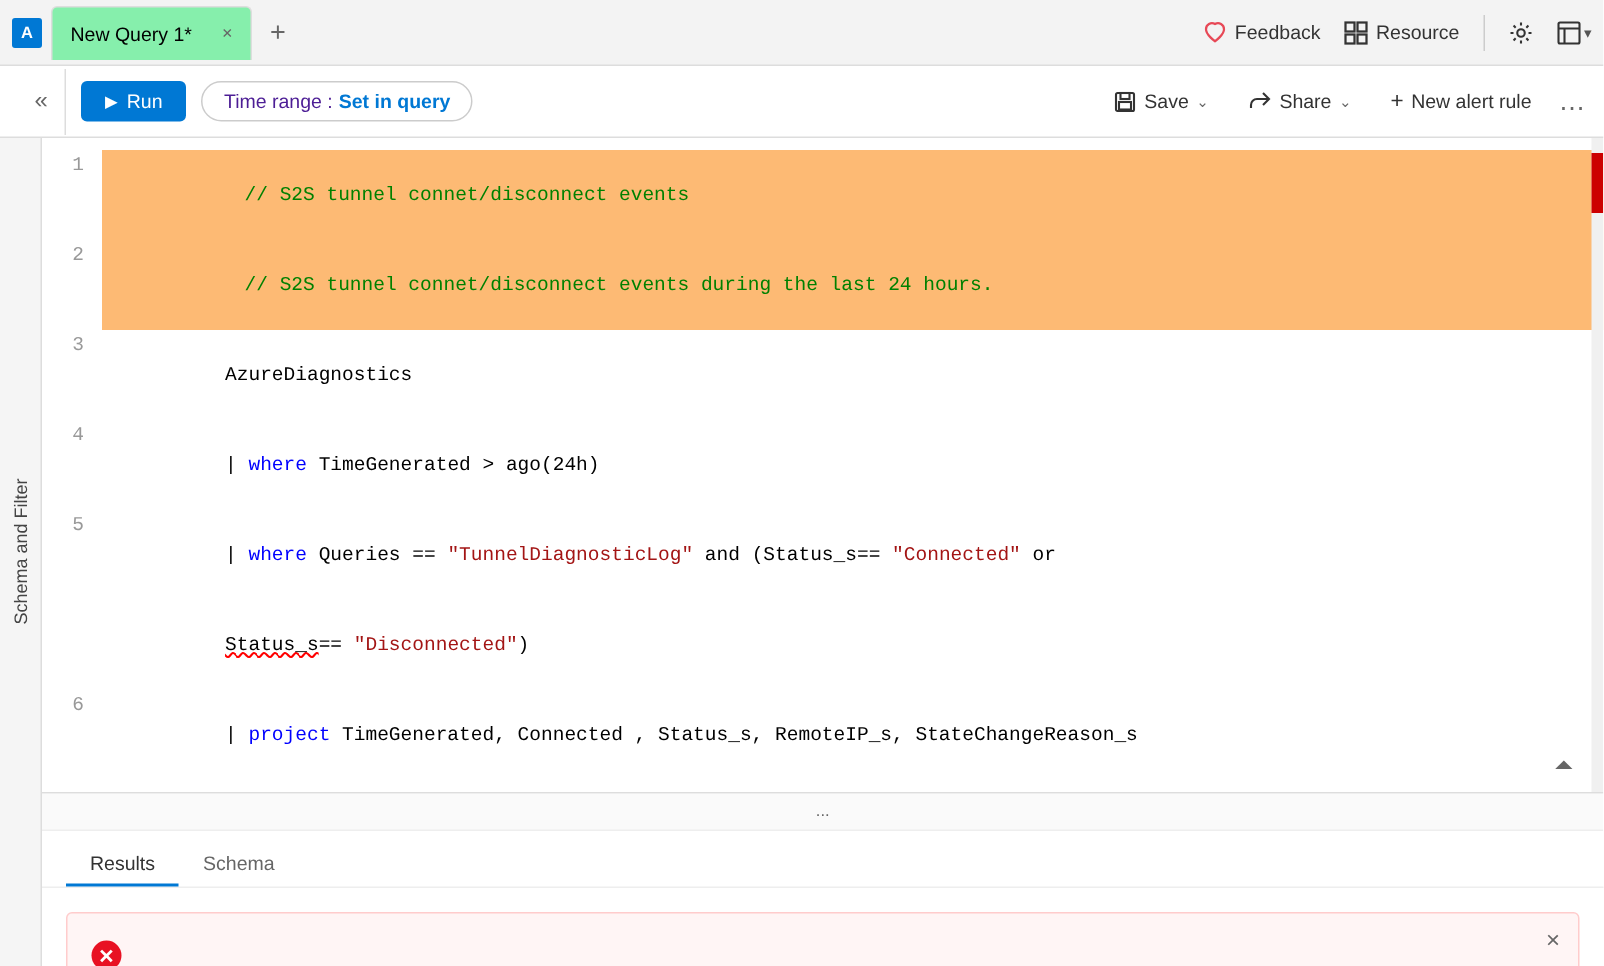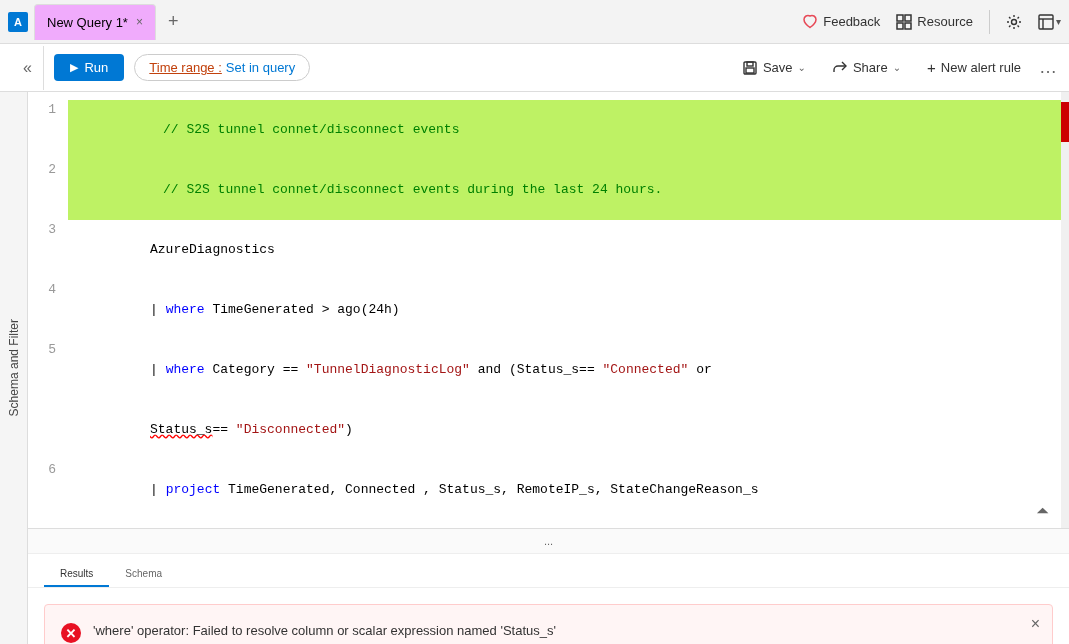--- a/index.html
+++ b/index.html
@@ -23,27 +23,27 @@
     .app-logo {
       width: 20px; height: 20px;
       background: #0078d4;
       border-radius: 2px;
       display: flex; align-items: center; justify-content: center;
       color: white; font-size: 11px; font-weight: bold;
     }
     .tab {
       display: flex;
       align-items: center;
-      background: #f0abfc;
+      background: #86efac;
       border: 1px solid #ddd;
       border-bottom: none;
       padding: 0 12px;
       height: 36px;
       font-size: 13px;
-      gap: 8px;
+      gap: 20px;
       cursor: pointer;
       border-radius: 4px 4px 0 0;
     }
     .tab .close-icon { color: #666; font-size: 12px; cursor: pointer; }
     .tab-add {
       background: none; border: none; font-size: 18px; color: #666; cursor: pointer; padding: 0 6px;
     }
     .title-bar-right {
       margin-left: auto;
       display: flex;
@@ -90,22 +90,22 @@
     .run-btn .play-icon { font-size: 11px; }
     .time-range-btn {
       background: white;
       border: 1px solid #ccc;
       border-radius: 16px;
       padding: 5px 14px;
       font-size: 13px;
       cursor: pointer;
       display: flex; align-items: center; gap: 4px;
     }
-    .time-range-label { color: #c2410c; text-decoration: underline; }
-    .time-range-value { color: #0078d4; font-weight: 400; }
+    .time-range-label { color: #4c1d95; }
+    .time-range-value { color: #0078d4; font-weight: 700; }
     .toolbar-sep { flex: 1; }
     .toolbar-action-btn {
       display: flex; align-items: center; gap: 5px;
       font-size: 13px; color: #333;
       background: none; border: none; cursor: pointer; padding: 4px 8px;
     }
     .toolbar-action-btn .chevron { font-size: 10px; color: #666; }
     .toolbar-more { background: none; border: none; font-size: 18px; cursor: pointer; color: #666; }
 
     
@@ -168,21 +168,21 @@
     }
     .line-content {
       flex: 1;
       padding-left: 4px;
       white-space: pre;
     }
     
     .kw { color: #0000ff; text-align: center; }
     .str { color: #a31515; }
     .cm { color: #008000; }
-    .hl { background: #bef264; padding-left: 17px; }
+    .hl { background: #fdba74; padding-left: 17px; }
     .underline-red { text-decoration: underline; text-decoration-color: red; text-decoration-style: wavy; margin-top: 28px; }
 
     
     .editor-scroll-right {
       position: absolute;
       right: 0;
       top: 0;
       width: 8px;
       background: #f0f0f0;
       height: 100%;
@@ -225,21 +225,21 @@
     }
     .results-tabs {
       display: flex;
       gap: 0;
       padding: 8px 16px 0;
       border-bottom: 1px solid #eee;
       background: #fff;
     }
     .results-tab {
       padding: 6px 16px;
-      font-size: 10px;
+      font-size: 13px;
       cursor: pointer;
       color: #666;
       background: none;
       border: none;
       border-bottom: 2px solid transparent;
     }
     .results-tab.active {
       color: #333;
       border-bottom: 2px solid #0078d4;
     }
@@ -393,21 +393,21 @@
       <div class="code-line">
         <span class="line-number">4</span>
         <span class="line-content">
           <span>| </span><span class="kw">where</span><span> TimeGenerated &gt; ago(24h)</span>
         </span>
       </div>
 
       <div class="code-line">
         <span class="line-number">5</span>
         <span class="line-content">
-          <span>| </span><span class="kw">where</span><span> Category == </span><span class="str">"TunnelDiagnosticLog"</span><span> and (Status_s== </span><span class="str">"Connected"</span><span> or</span>
+          <span>| </span><span class="kw">where</span><span> Queries == </span><span class="str">"TunnelDiagnosticLog"</span><span> and (Status_s== </span><span class="str">"Connected"</span><span> or</span>
         </span>
       </div>
 
       <div class="code-line">
         <span class="line-number"></span>
         <span class="line-content">
           <span class="underline-red">Status_s</span><span>== </span><span class="str">"Disconnected"</span><span>)</span>
         </span>
       </div>
 
@@ -430,22 +430,18 @@
     </div>
 
     <div class="results-area">
       <div class="results-tabs">
         <button class="results-tab active">Results</button>
         <button class="results-tab">Schema</button>
       </div>
 
       <div class="error-container">
         <div class="error-icon">✕</div>
-        <div class="error-text">
-          <div>'where' operator: Failed to resolve column or scalar expression named 'Status_s'</div>
-
-        </div>
         <button class="error-close">×</button>
       </div>
     </div>
 
   </div>
 </div>
 
 </body></html>

